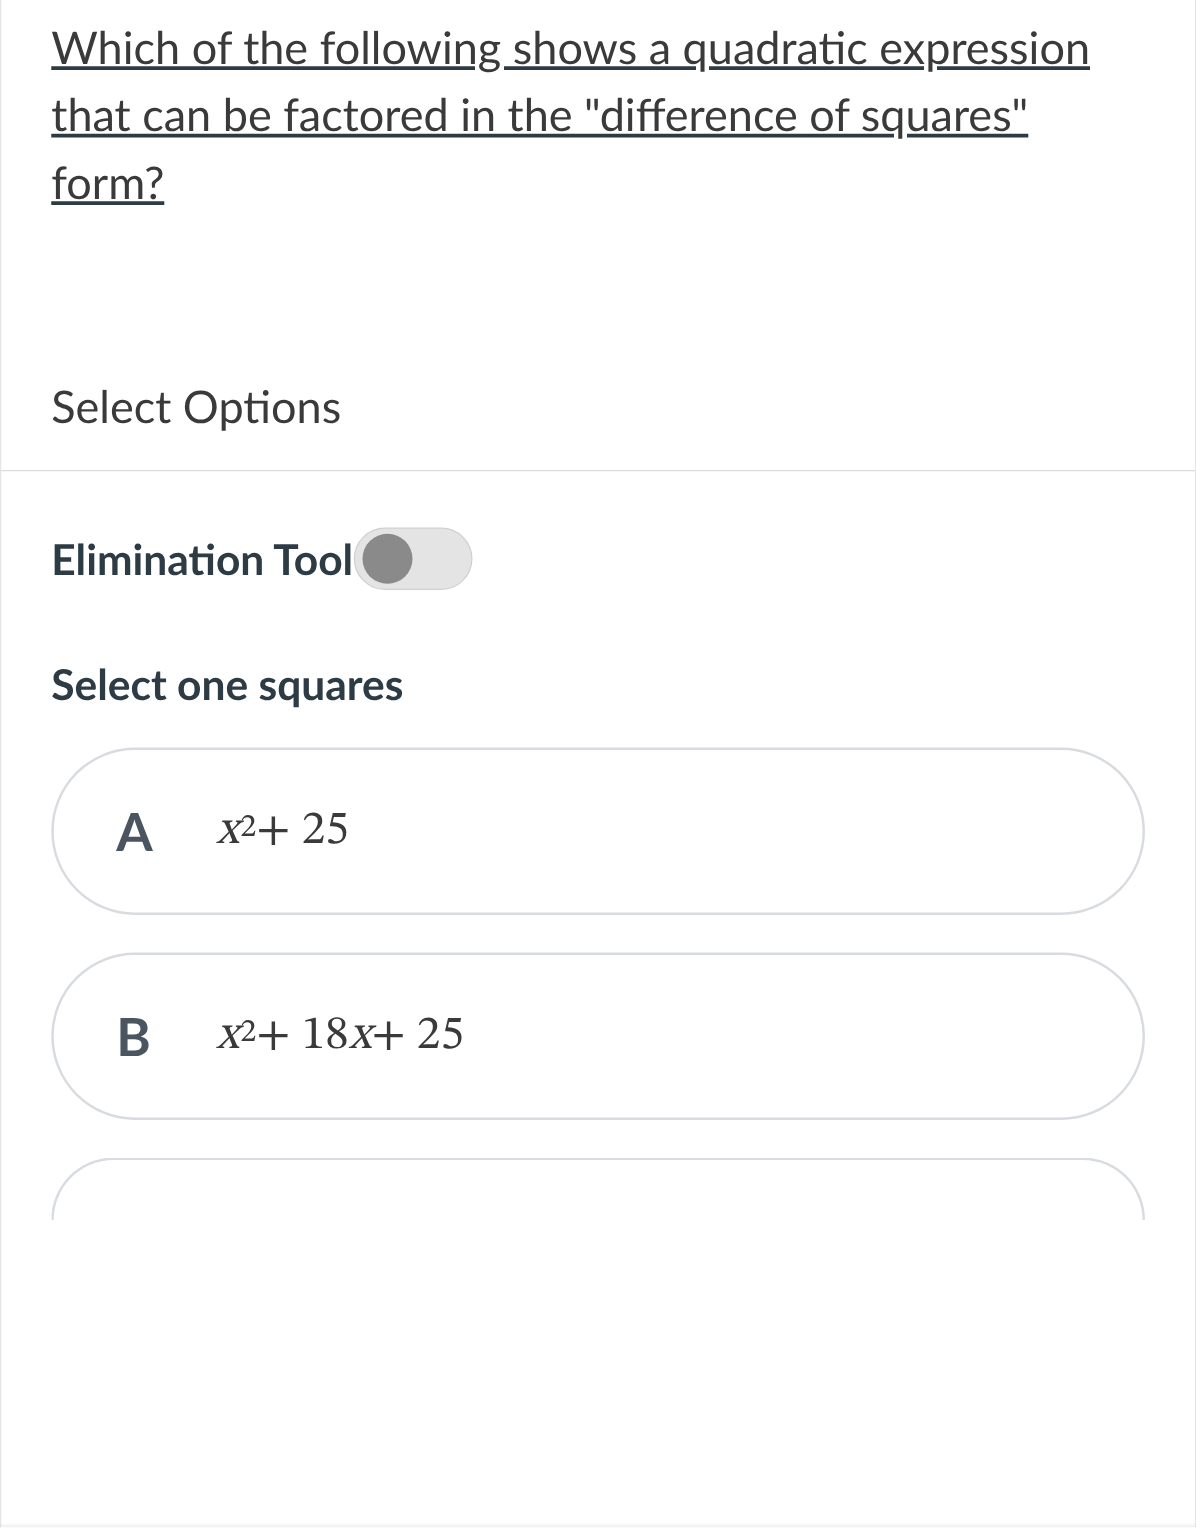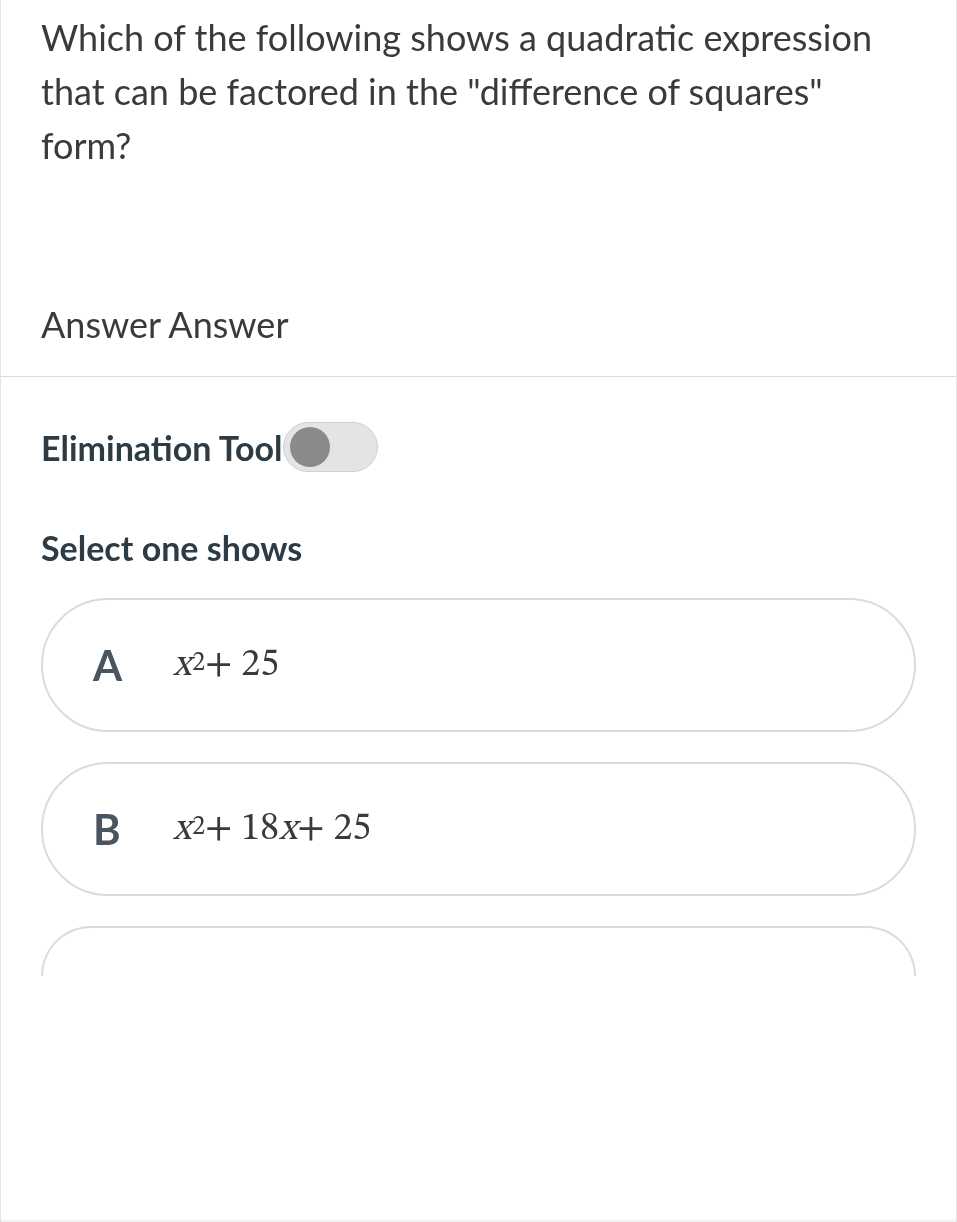--- a/index.html
+++ b/index.html
@@ -16,20 +16,21 @@
       overflow: hidden;
       position: relative;
     }
     .container {
       border-left: 1px solid #e5e5e5;
       border-right: 1px solid #e5e5e5;
       height: 100%;
     }
     .question-section {
       padding: 10px 40px 0 40px;
+      text-decoration: underline;
     }
     .question-text {
       font-size: 36px;
       line-height: 1.5;
       color: #3a3a3a;
       font-weight: 400;
     }
     .answer-options-header {
       padding: 130px 40px 30px 40px;
       font-size: 36px;
@@ -132,32 +133,32 @@
     }
   </style>
 </head>
 <body>
 
 <div class="container">
   <div class="question-section">
     <div class="question-text">Which of the following shows a quadratic expression that can be factored in the "difference of squares" form?</div>
   </div>
 
-  <div class="answer-options-header">Answer Answer</div>
+  <div class="answer-options-header">Select Options</div>
 
   <hr class="divider">
 
   <div class="elimination-section">
     <span class="elimination-label">Elimination Tool</span>
     <div class="toggle">
       <div class="toggle-knob"></div>
     </div>
   </div>
 
-  <div class="select-instruction">Select one shows</div>
+  <div class="select-instruction">Select one squares</div>
 
   <div class="options-list">
     <div class="option">
       <span class="option-letter">A</span>
       <span class="option-math">
         <span class="math-var">x</span>
           <span class="math-sup">2</span>
           <span> + 25</span>
       </span>
     </div>

